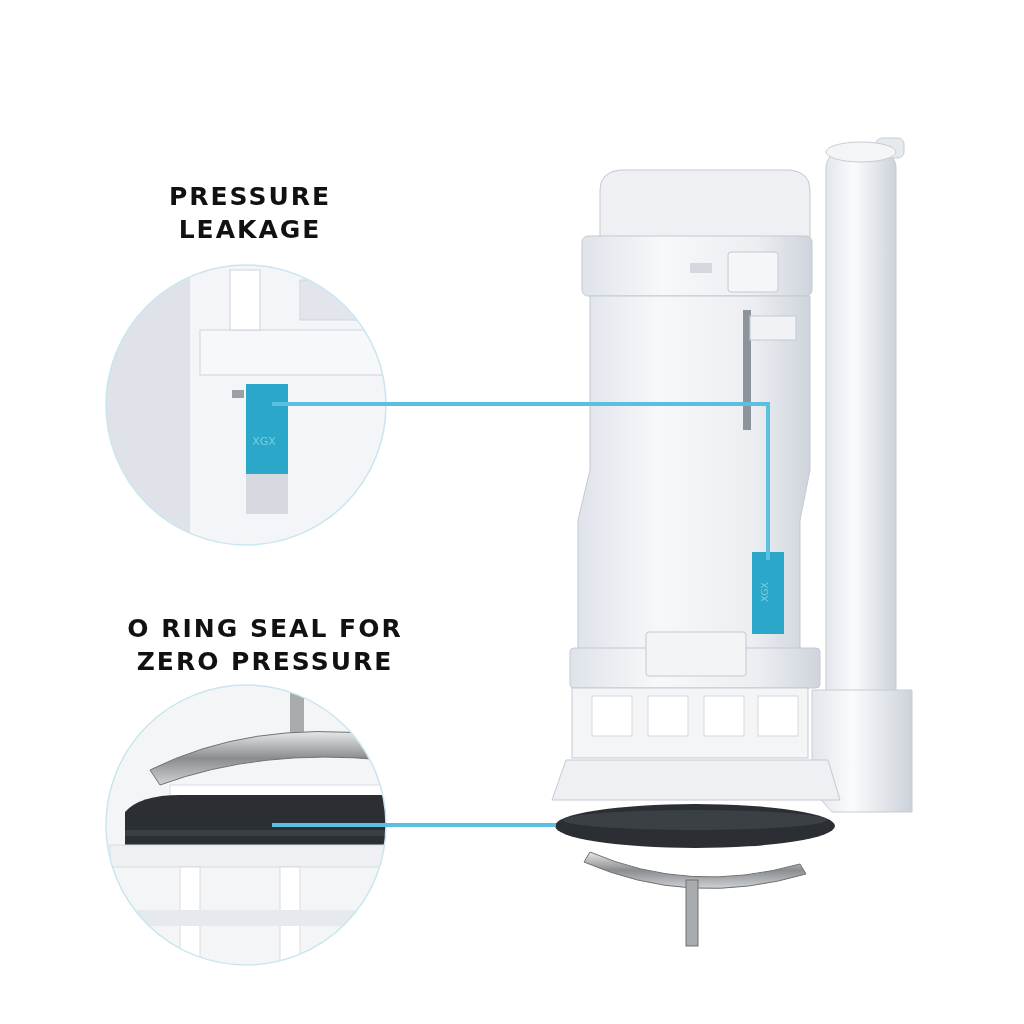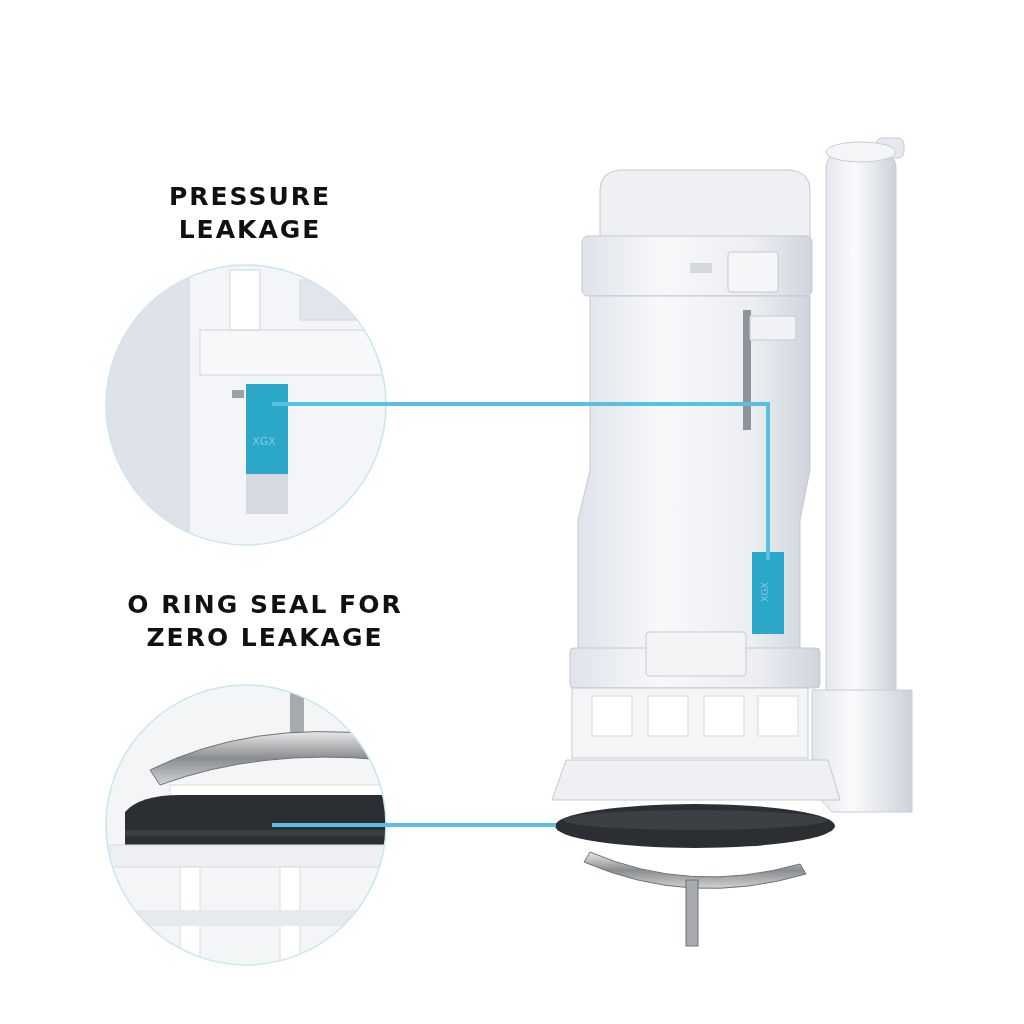--- a/index.html
+++ b/index.html
@@ -113,18 +113,18 @@
     <g>
       <line x1="272" y1="825" x2="556" y2="825" stroke="#5bbfe0" stroke-width="4"></line>
     </g>
   </svg>
 
   <div class="label" style="left:120px; top:180px; width:260px;">
     <span>PRESSURE</span>
     <span>LEAKAGE</span>
   </div>
 
-  <div class="label" style="left:100px; top:588px; width:330px;">
+  <div class="label" style="left:100px; top:612px; width:330px;">
     <span>O RING SEAL FOR</span>
-    <span>ZERO LEAKAGE</span>
+    <span>ZERO PRESSURE</span>
   </div>
 
 </div>
 
 </body></html>

